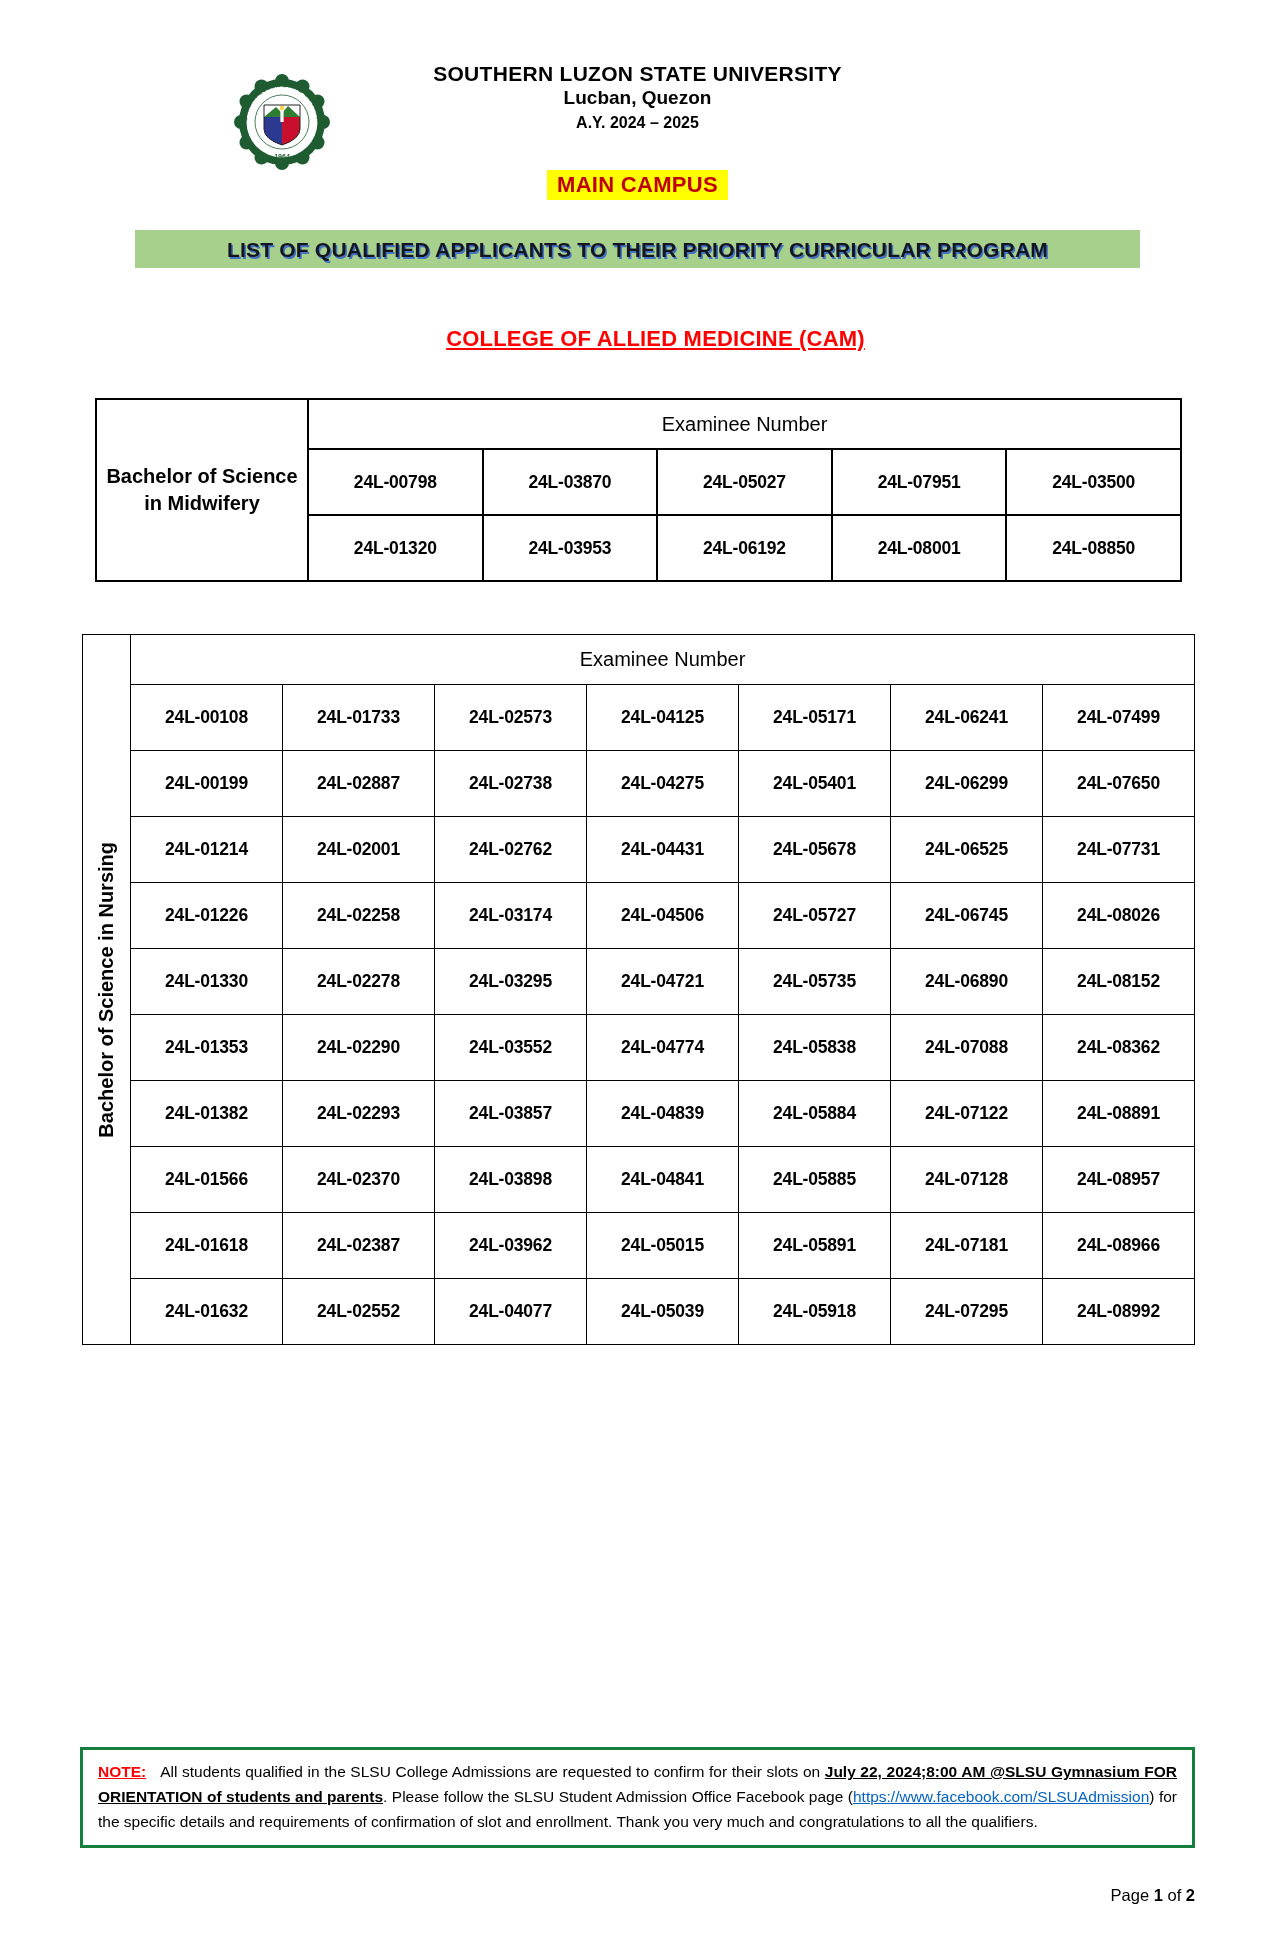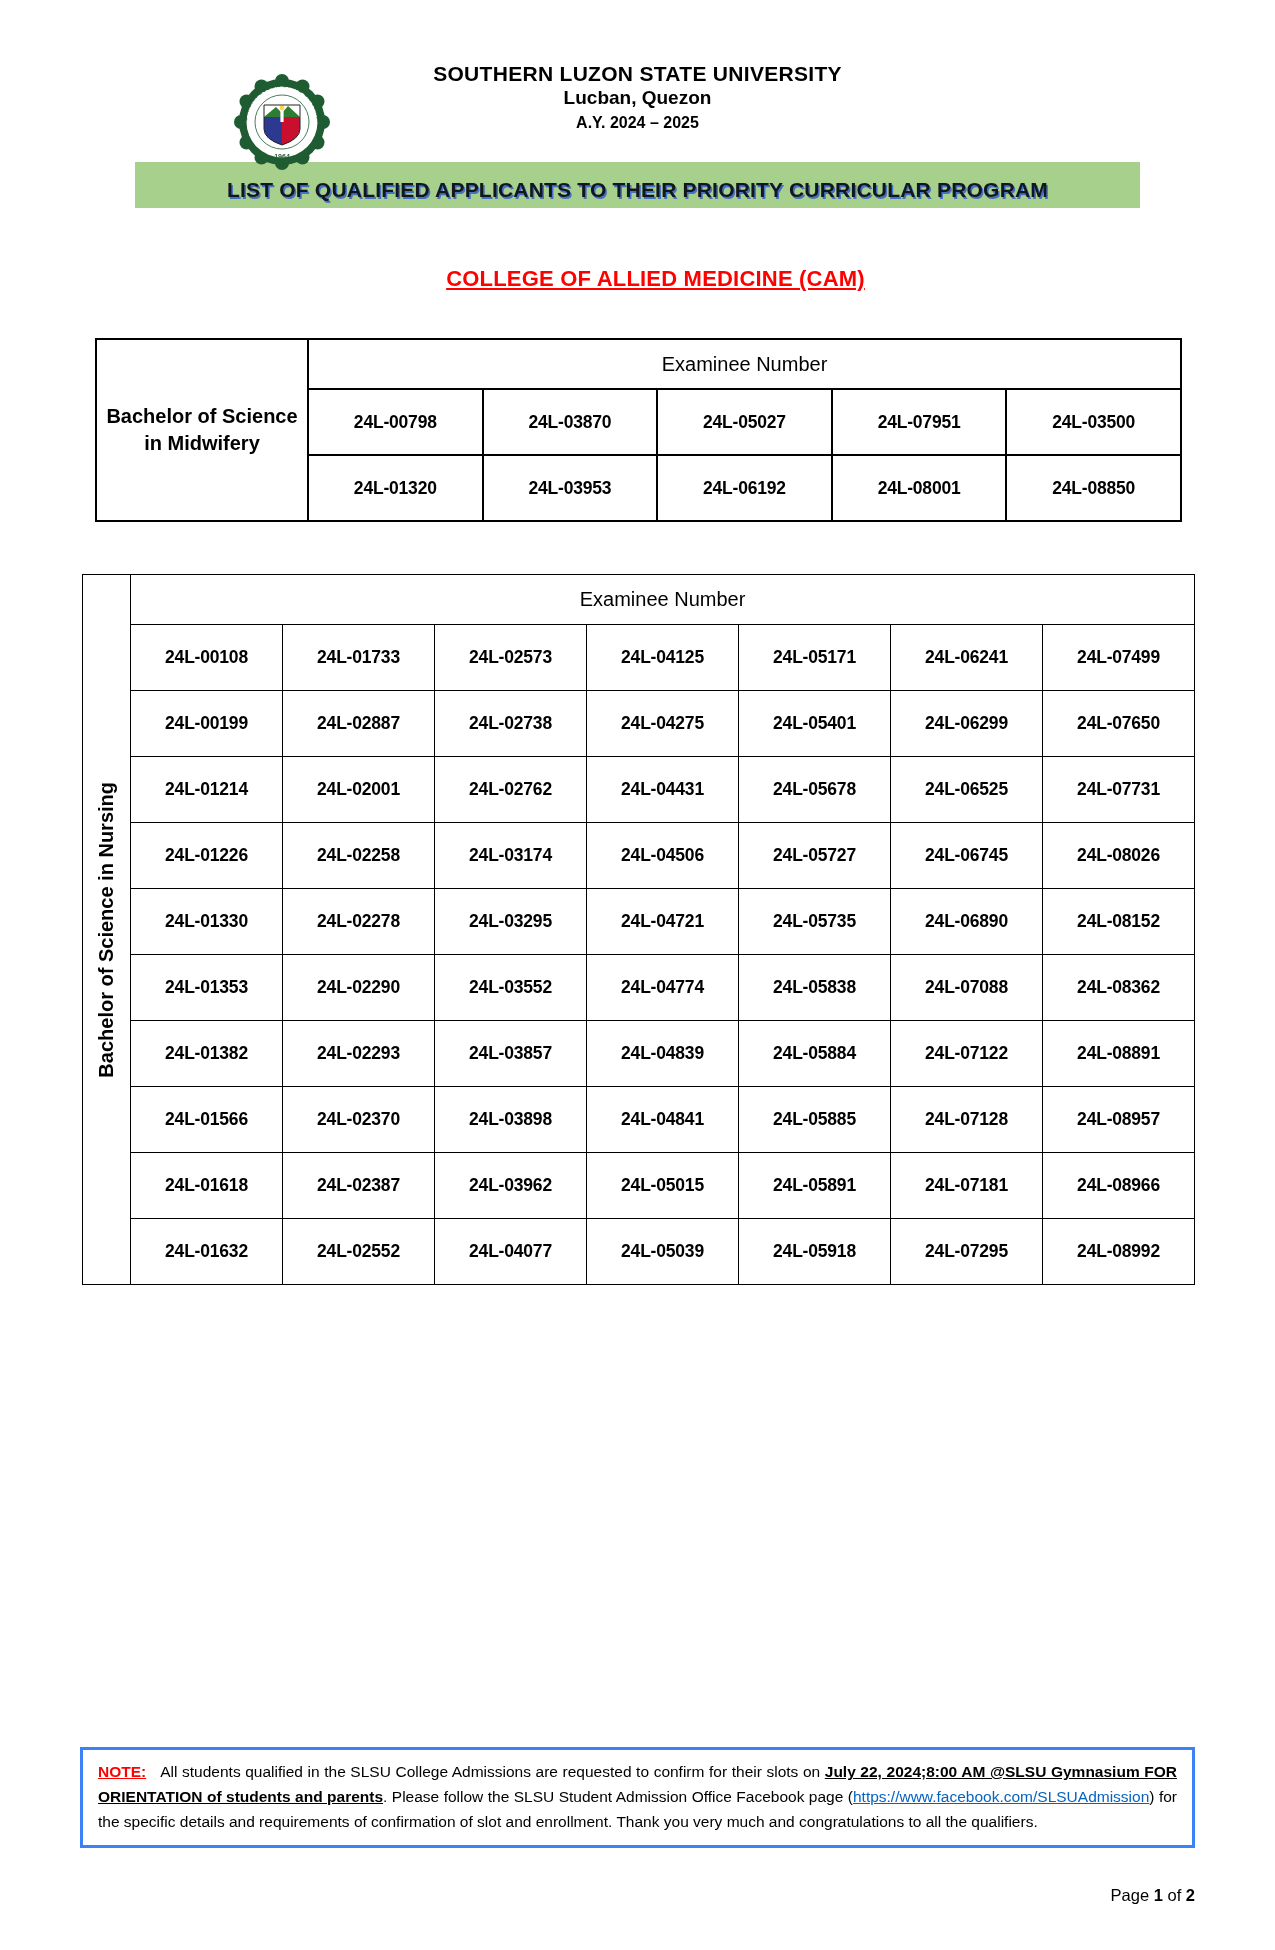--- a/index.html
+++ b/index.html
@@ -23,21 +23,21 @@
   .ay         { font-size: 16px; font-weight: bold; margin-top: 5px; }
   .campus-wrap { text-align: center; margin-top: 38px; }
   .campus {
     display: inline-block; background: #FFFF00; color: #C00000;
     font-size: 22px; font-weight: bold; padding: 2px 10px; letter-spacing: 0.3px;
   }
   .banner {
     margin: 30px auto 0 auto; width: 1005px; background: #A8D08D;
     color: #14161f; text-shadow: 1.5px 1.5px 0 #4472C4;
     font-size: 21px; font-weight: bold; text-align: center;
-    padding: 16px 0 6px 0; letter-spacing: 0.2px;
+    padding: 8px 0 6px 0; letter-spacing: 0.2px;
   }
   .college-title {
     text-align: center; margin-top: 58px; color: #FF0000;
     font-size: 22px; font-weight: bold; text-decoration: underline; letter-spacing: 0.2px; padding-left: 36px;
   }
 
   .logo { position: absolute; left: 232px; top: 72px; width: 100px; height: 100px; }
 
   
   table.tbl { border-collapse: collapse; table-layout: fixed; }
@@ -50,21 +50,21 @@
   .program-cell-v { background: #F98481; }
   .vtext {
     writing-mode: vertical-rl; transform: rotate(180deg);
     font-size: 20px; font-weight: bold; white-space: nowrap; margin: 0 auto;
   }
   .data-cell { font-size: 17.5px; font-weight: bold; height: 66px; letter-spacing: -0.2px; }
 
   
   .note-box {
     position: absolute; left: 80px; top: 1747px; width: 1115px;
-    border: 3px solid #3b82f6; padding: 9px 15px 11px 15px;
+    border: 3px solid #15803d; padding: 9px 15px 11px 15px;
     font-size: 15.5px; line-height: 1.62; text-align: justify; color: #000;
   }
   .note-label { color: #FF0000; font-weight: bold; text-decoration: underline; margin-right: 14px; }
   .note-strong { font-weight: bold; text-decoration: underline; }
   .note-link { color: #0563C1; text-decoration: underline; cursor: pointer; }
 
   
   .page-num { position: absolute; right: 80px; top: 1886px; font-size: 16.5px; }
   .page-num .b { font-weight: bold; }
 </style>
@@ -104,20 +104,23 @@
       <circle cx="50" cy="36" r="2.4" fill="#FFD54F"></circle>
       <path d="M32,33 h36 v24 q0,10 -18,16 q-18,-6 -18,-16 z" fill="none" stroke="#222" stroke-width="1"></path>
       <text x="50" y="87" font-size="7" font-weight="bold" fill="#1F5C31" text-anchor="middle">1964</text>
     </svg>
   </div>
 
   <div class="header-text">
     <div class="university">SOUTHERN LUZON STATE UNIVERSITY</div>
     <div class="location">Lucban, Quezon</div>
     <div class="ay">A.Y. 2024 – 2025</div>
+    <div class="campus-wrap">
+      <span class="campus">MAIN CAMPUS</span>
+    </div>
     <div class="banner">LIST OF QUALIFIED APPLICANTS TO THEIR PRIORITY CURRICULAR PROGRAM</div>
     <div class="college-title">COLLEGE OF ALLIED MEDICINE (CAM)</div>
   </div>
 
   <table class="tbl tbl1">
     <colgroup>
       <col style="width:212px">
         <col style="width:174.6px">
         <col style="width:174.6px">
       <col style="width:174.6px">

